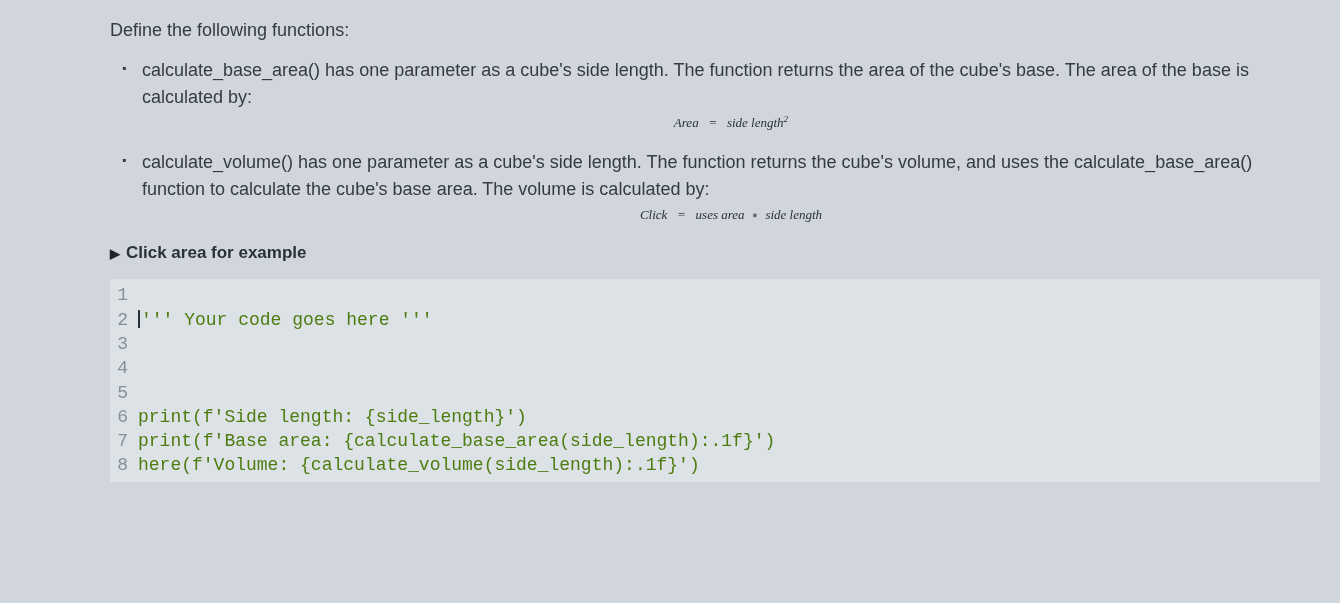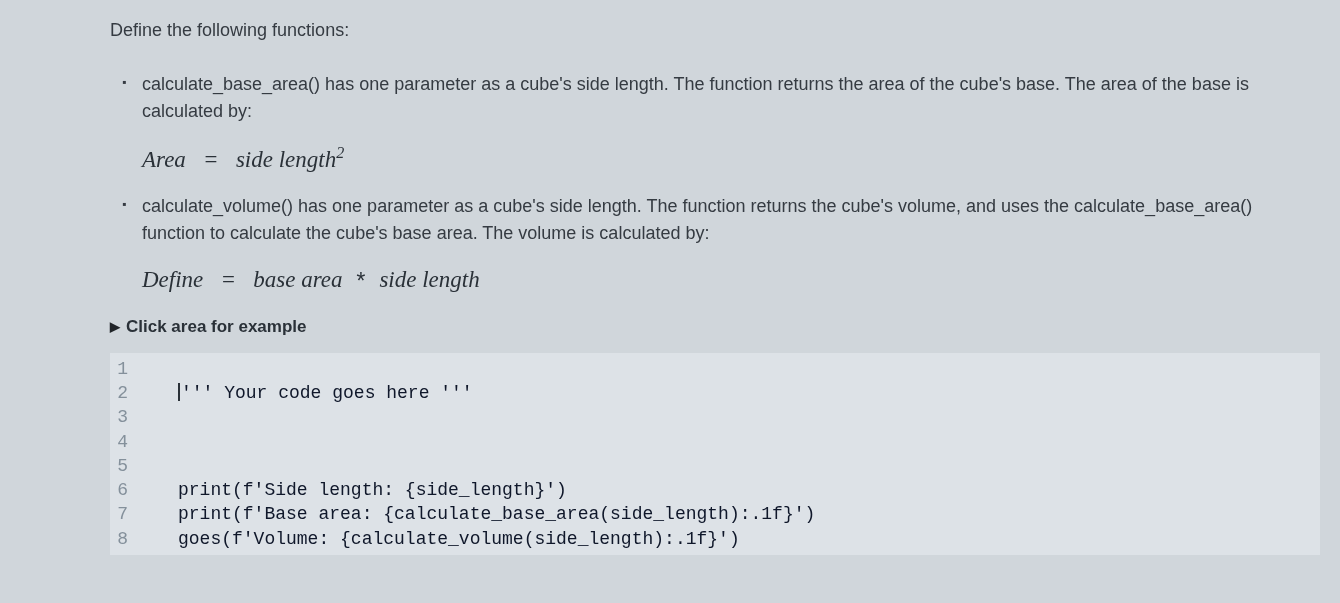--- a/index.html
+++ b/index.html
@@ -14,21 +14,21 @@
       padding: 20px 0;
       width: 1340px;
       height: 603px;
     }
     .content {
       padding-left: 110px;
       padding-right: 20px;
     }
     .intro {
       font-size: 18px;
-      margin-bottom: 30px;
+      margin-bottom: 16px;
       color: #353b42;
     }
     ul.bullets {
       list-style: none;
       padding-left: 32px;
       margin-bottom: 18px;
     }
     ul.bullets li {
       position: relative;
       font-size: 18px;
@@ -40,23 +40,24 @@
       content: "▪";
       position: absolute;
       left: -20px;
       top: 2px;
       font-size: 12px;
       color: #353b42;
     }
     .formula {
       font-family: Georgia, "Times New Roman", serif;
       font-style: italic;
-      font-size: 23px;
+      font-size: 13px;
       color: #2a3138;
-      margin-top: 16px;
+      margin-top: 2px;
+      text-align: center;
     }
     .formula sup {
       font-size: 0.7em;
       vertical-align: super;
     }
     .asterisk {
       font-style: normal;
       font-family: "Courier New", monospace;
       position: relative;
       top: 3px;
@@ -89,23 +90,22 @@
     }
     .gutter {
       width: 28px;
       text-align: right;
       color: #84909b;
       padding-right: 10px;
       flex-shrink: 0;
       user-select: none;
     }
     .code-text {
-      color: #0f172a;
+      color: #4d7c0f;
       white-space: pre;
-      margin-left: 40px;
     }
     .cursor {
       display: inline-block;
       width: 2px;
       height: 18px;
       background: #2a3138;
       vertical-align: middle;
       margin-right: 1px;
       position: relative;
       top: -1px;
@@ -123,23 +123,23 @@
       <span>calculate_base_area() has one parameter as a cube's side length. The function returns the area of the cube's base. The area of the base is calculated by:</span>
       <div class="formula">
         <span>Area</span>
         &nbsp;&nbsp;<span>=</span>&nbsp;&nbsp;
         <span>side length</span><sup>2</sup>
       </div>
     </li>
     <li>
       <span>calculate_volume() has one parameter as a cube's side length. The function returns the cube's volume, and uses the calculate_base_area() function to calculate the cube's base area. The volume is calculated by:</span>
       <div class="formula">
-        <span>Define</span>
+        <span>Click</span>
         &nbsp;&nbsp;<span>=</span>&nbsp;&nbsp;
-        <span>base area</span>
+        <span>uses area</span>
         &nbsp;<span class="asterisk">*</span>&nbsp;
         <span>side length</span>
       </div>
     </li>
   </ul>
 
   <div class="example-toggle">
     <span class="triangle">▶</span>
     <span>Click area for example</span>
   </div>
@@ -167,17 +167,17 @@
       <div class="code-line">
         <span class="gutter">6</span>
         <span class="code-text">print(f'Side length: {side_length}')</span>
       </div>
       <div class="code-line">
         <span class="gutter">7</span>
         <span class="code-text">print(f'Base area: {calculate_base_area(side_length):.1f}')</span>
       </div>
       <div class="code-line">
         <span class="gutter">8</span>
-        <span class="code-text">goes(f'Volume: {calculate_volume(side_length):.1f}')</span>
+        <span class="code-text">here(f'Volume: {calculate_volume(side_length):.1f}')</span>
       </div>
     </div>
 
 </div>
 
 </body></html>

